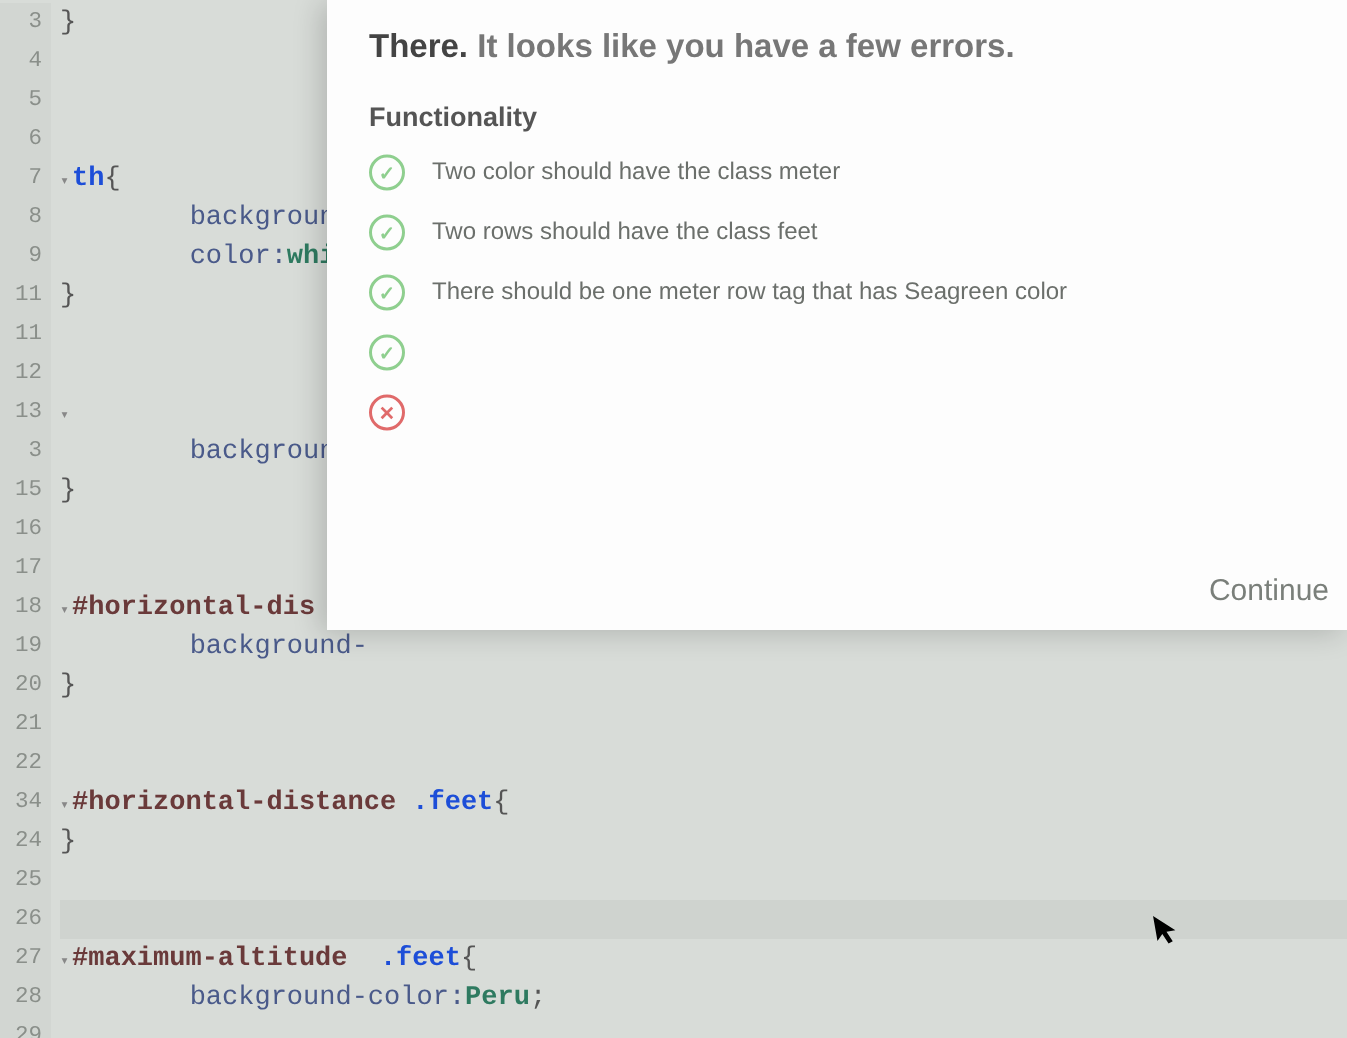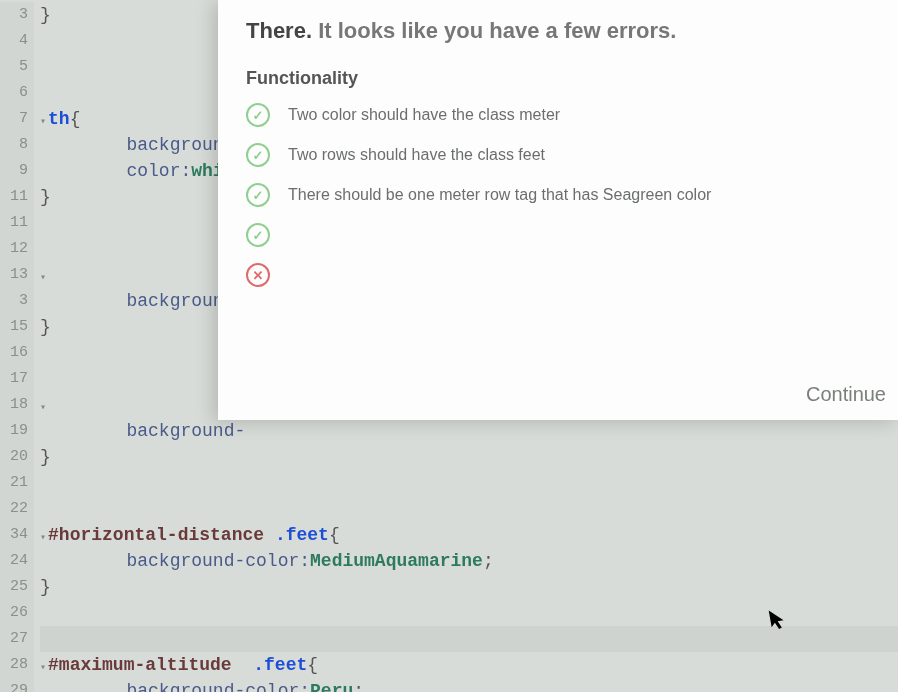--- a/index.html
+++ b/index.html
@@ -131,27 +131,26 @@
       <div>        <span class="kw-prop">background-</span></div>
       <div>        <span class="kw-prop">color:</span><span class="kw-val">white</span></div>
       <div>}</div>
       <div></div>
       <div></div>
       <div><span class="caret"></span></div>
       <div>        <span class="kw-prop">background-</span></div>
       <div>}</div>
       <div></div>
       <div></div>
-      <div><span class="caret"></span></div>
+      <div><span class="caret"></span><span class="kw-id">#horizontal-dis</span></div>
       <div>        <span class="kw-prop">background-</span></div>
       <div>}</div>
       <div></div>
       <div></div>
       <div><span class="caret"></span><span class="kw-id">#horizontal-distance </span><span class="kw-sel">.feet</span><span>{</span></div>
-      <div>        <span class="kw-prop">background-color:</span><span class="kw-val">MediumAquamarine</span><span>;</span></div>
       <div>}</div>
       <div></div>
       <div class="hl-line"></div>
       <div><span class="caret"></span><span class="kw-id">#maximum-altitude  </span><span class="kw-sel">.feet</span><span>{</span></div>
       <div>        <span class="kw-prop">background-color:</span><span class="kw-val">Peru</span><span>;</span></div>
     </div>
 </div>
 
 <div class="modal">
   <div class="modal-title">

